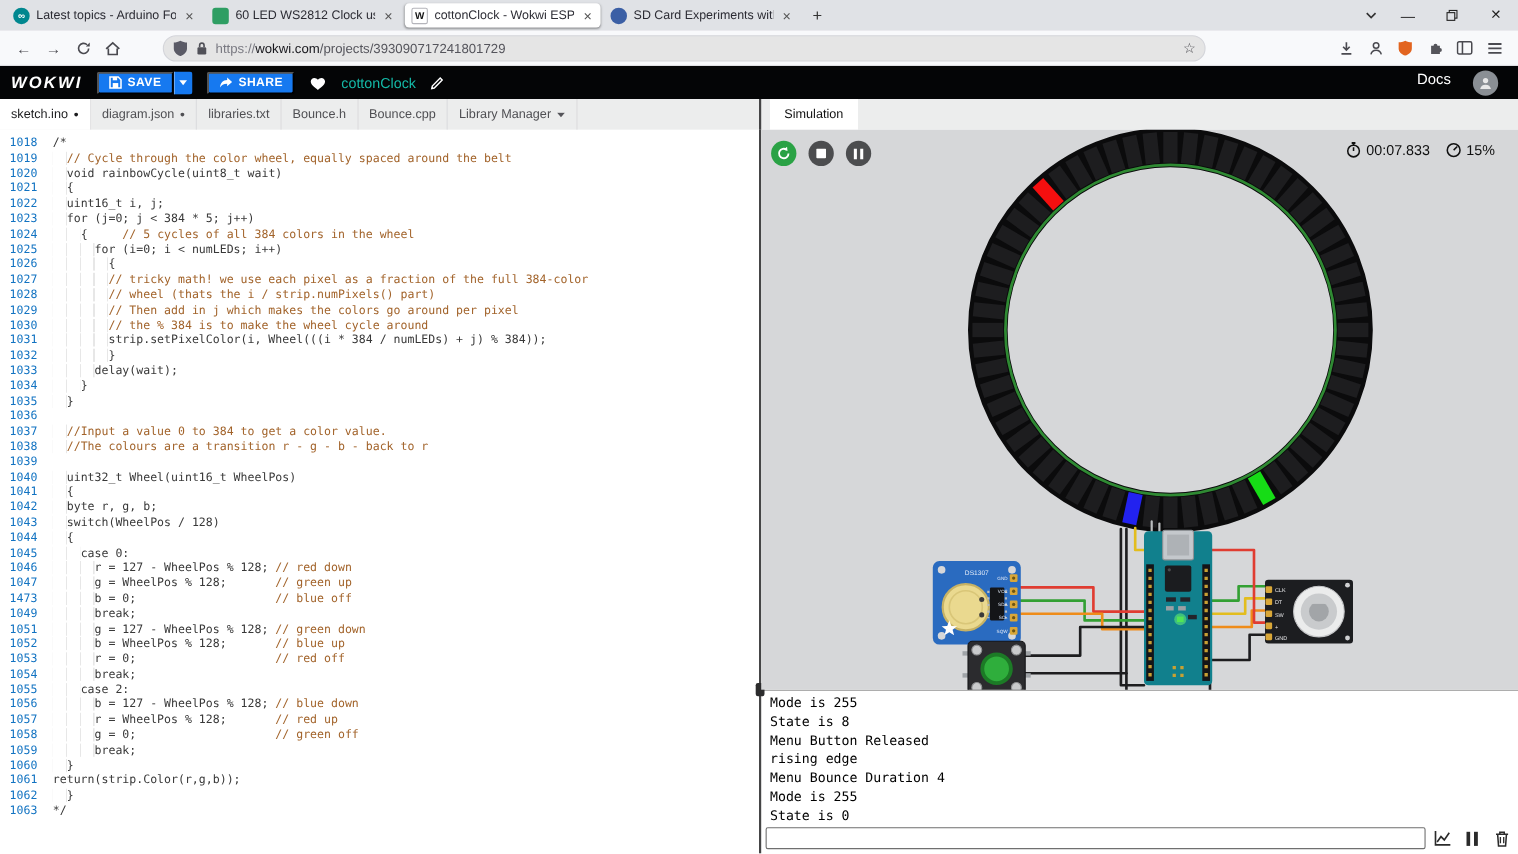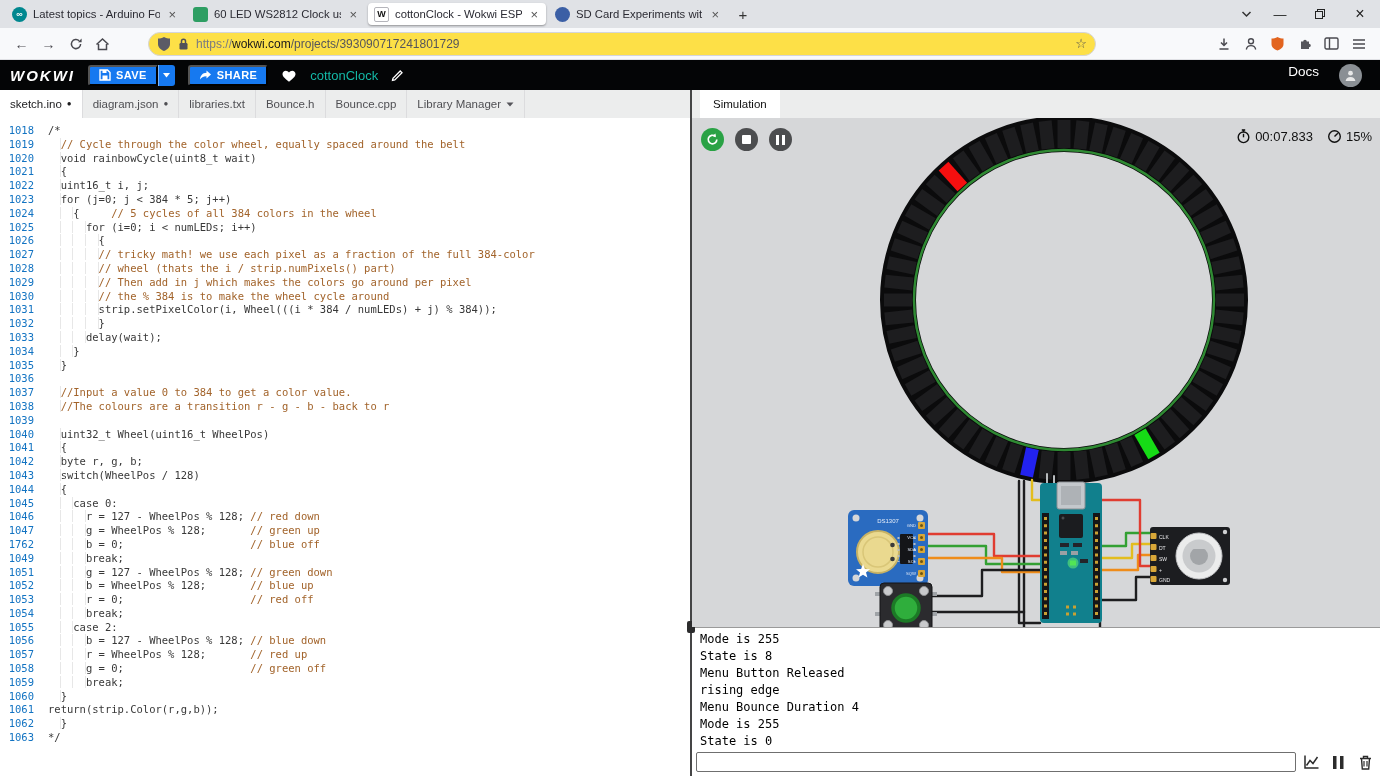--- a/index.html
+++ b/index.html
@@ -18,21 +18,21 @@
   .fav.wokwi{background:#fff;color:#111;border:1px solid #b5b5bb;border-radius:2px}
   .fav.blue{background:#3b5fa5;border-radius:50%}
   .newtab{width:26px;height:24px;display:flex;align-items:center;justify-content:center;font-size:15px;color:#333}
   .tb-right{margin-left:auto;display:flex;align-items:center;height:100%}
   .chev{width:28px;height:100%;display:flex;align-items:center;justify-content:center}
   .winbtn{width:40px;height:100%;display:flex;align-items:center;justify-content:center;color:#222;font-size:13px}
 
   
   .navbar{height:32px;background:#f8f9fb;border-bottom:1px solid #dfe0e4;display:flex;align-items:center;padding:0 8px;flex:0 0 32px}
   .navic{width:27px;height:26px;display:flex;align-items:center;justify-content:center;color:#4a4a50;border-radius:4px;font-size:14px}
-  .urlbar{height:24px;width:948px;margin-left:32px;background:#fde047;border:1px solid #d4d5da;border-radius:12px;display:flex;align-items:center;padding:0 8px;gap:6px;font-size:12px}
+  .urlbar{height:24px;width:948px;margin-left:32px;background:#e5e5e5;border:1px solid #d4d5da;border-radius:12px;display:flex;align-items:center;padding:0 8px;gap:6px;font-size:12px}
   .url-scheme{color:#7a7a82}.url-domain{color:#17171c}.url-path{color:#55555c}
   .url-star{margin-left:auto;color:#4a4a50;font-size:13px}
   .nav-spacer{flex:1}
 
   
   .whead{height:30px;background:#040506;display:flex;align-items:center;padding:0 10px;gap:13px;color:#fff;flex:0 0 30px}
   .logo{font-size:15px;font-weight:bold;font-style:italic;letter-spacing:2px}
   .hgrp{display:flex;align-items:center}
   .hbtn{height:21px;background:#1679f0;color:#fff;font-size:11px;font-weight:bold;letter-spacing:.4px;display:flex;align-items:center;gap:5px;padding:0 9px;border-radius:3px}
   .hbtn.save{border-radius:3px 0 0 3px}
@@ -65,21 +65,21 @@
   .splitter{width:2px;background:#454546;position:relative}
   .split-handle{position:absolute;left:-3px;top:503px;width:8px;height:12px;background:#2c2c2d;border-radius:2px}
 
   .sim{width:688px;display:flex;flex-direction:column}
   .canvas{height:509px;background:#d6d7d9;position:relative}
   .board-svg{position:absolute;left:0;top:0}
   .sim-controls{position:absolute;top:10px;left:9px;display:flex;gap:11px}
   .cbtn{width:23px;height:23px;border-radius:50%;display:flex;align-items:center;justify-content:center;border:none}
   .cbtn.play{background:#2aa245}
   .cbtn.dark{background:#4c4d4f}
-  .sim-stats{position:absolute;top:11px;right:8px;display:flex;align-items:flex-start;gap:4px;font-size:13px;color:#111}
+  .sim-stats{position:absolute;top:11px;right:21px;display:flex;align-items:flex-start;gap:4px;font-size:13px;color:#111}
   .stat-sep{width:6px}
 
   .serial{height:121px;background:#fff;border-top:1px solid #9a9a9a;padding:3px 0 0 8px;font-family:"DejaVu Sans Mono",monospace;font-size:12px;line-height:17px;color:#000}
   .serial-bottom{height:28px;background:#fff;display:flex;align-items:center;gap:5px;padding:0 4px}
   .serial-input{width:608px;height:20px;border:1px solid #6f6f6f;border-radius:2px;font-family:"DejaVu Sans Mono",monospace;font-size:11px;padding:0 4px}
   .sbicon{width:22px;height:22px;display:flex;align-items:center;justify-content:center}
 </style>
 </head>
 <body>
 
@@ -378,21 +378,21 @@
           </div>
           <div class="cl">
             <span class="ln">1046</span>
             <span class="lt"><span class="ind">      </span><span class="k">r = 127 - WheelPos % 128; </span><span class="c">// red down</span></span>
           </div>
           <div class="cl">
             <span class="ln">1047</span>
             <span class="lt"><span class="ind">      </span><span class="k">g = WheelPos % 128;       </span><span class="c">// green up</span></span>
           </div>
           <div class="cl">
-            <span class="ln">1762</span>
+            <span class="ln">1473</span>
             <span class="lt"><span class="ind">      </span><span class="k">b = 0;                    </span><span class="c">// blue off</span></span>
           </div>
           <div class="cl">
             <span class="ln">1049</span>
             <span class="lt"><span class="ind">      </span><span class="k">break;</span></span>
           </div>
           <div class="cl">
             <span class="ln">1051</span>
             <span class="lt"><span class="ind">      </span><span class="k">g = 127 - WheelPos % 128; </span><span class="c">// green down</span></span>
           </div>

